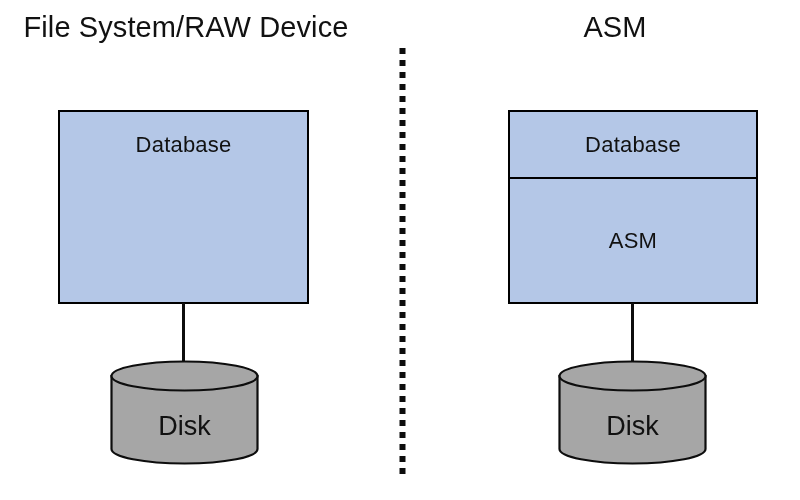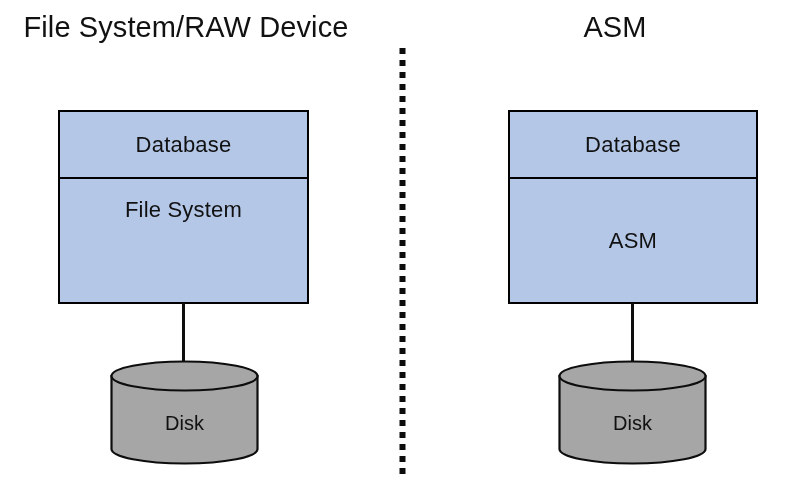--- a/index.html
+++ b/index.html
@@ -83,21 +83,21 @@
   
   .cylinder { position: absolute; }
   #disk-left  { left: 110px; top: 361px; width: 149px; height: 103px; }
   #disk-right { left: 558px; top: 361px; width: 149px; height: 103px; }
   .cylinder svg { display: block; width: 100%; height: 100%; overflow: visible; }
   .disk-label {
     position: absolute;
     left: 0; right: 0;
     top: 52px;
     text-align: center;
-    font-size: 20px;
+    font-size: 27px;
     line-height: 1;
     color: #111111;
     pointer-events: none;
   }
 
   
   #divider {
     position: absolute;
     left: 399px;
     top: 48px;
@@ -111,23 +111,20 @@
 
 <div id="canvas">
 
   <div class="panel-title" id="title-left">File System/RAW Device</div>
 
   <div class="panel-title" id="title-right">ASM</div>
 
   <div class="stack" id="stack-left">
     <div class="layer" id="l-db">
       <span class="layer-label">Database</span>
-    </div>
-    <div class="layer" id="l-fs">
-      <span class="layer-label">File System</span>
     </div>
   </div>
 
   <div class="stack" id="stack-right">
     <div class="layer" id="r-db">
       <span class="layer-label">Database</span>
     </div>
     <div class="layer" id="r-asm">
       <span class="layer-label">ASM</span>
     </div>

